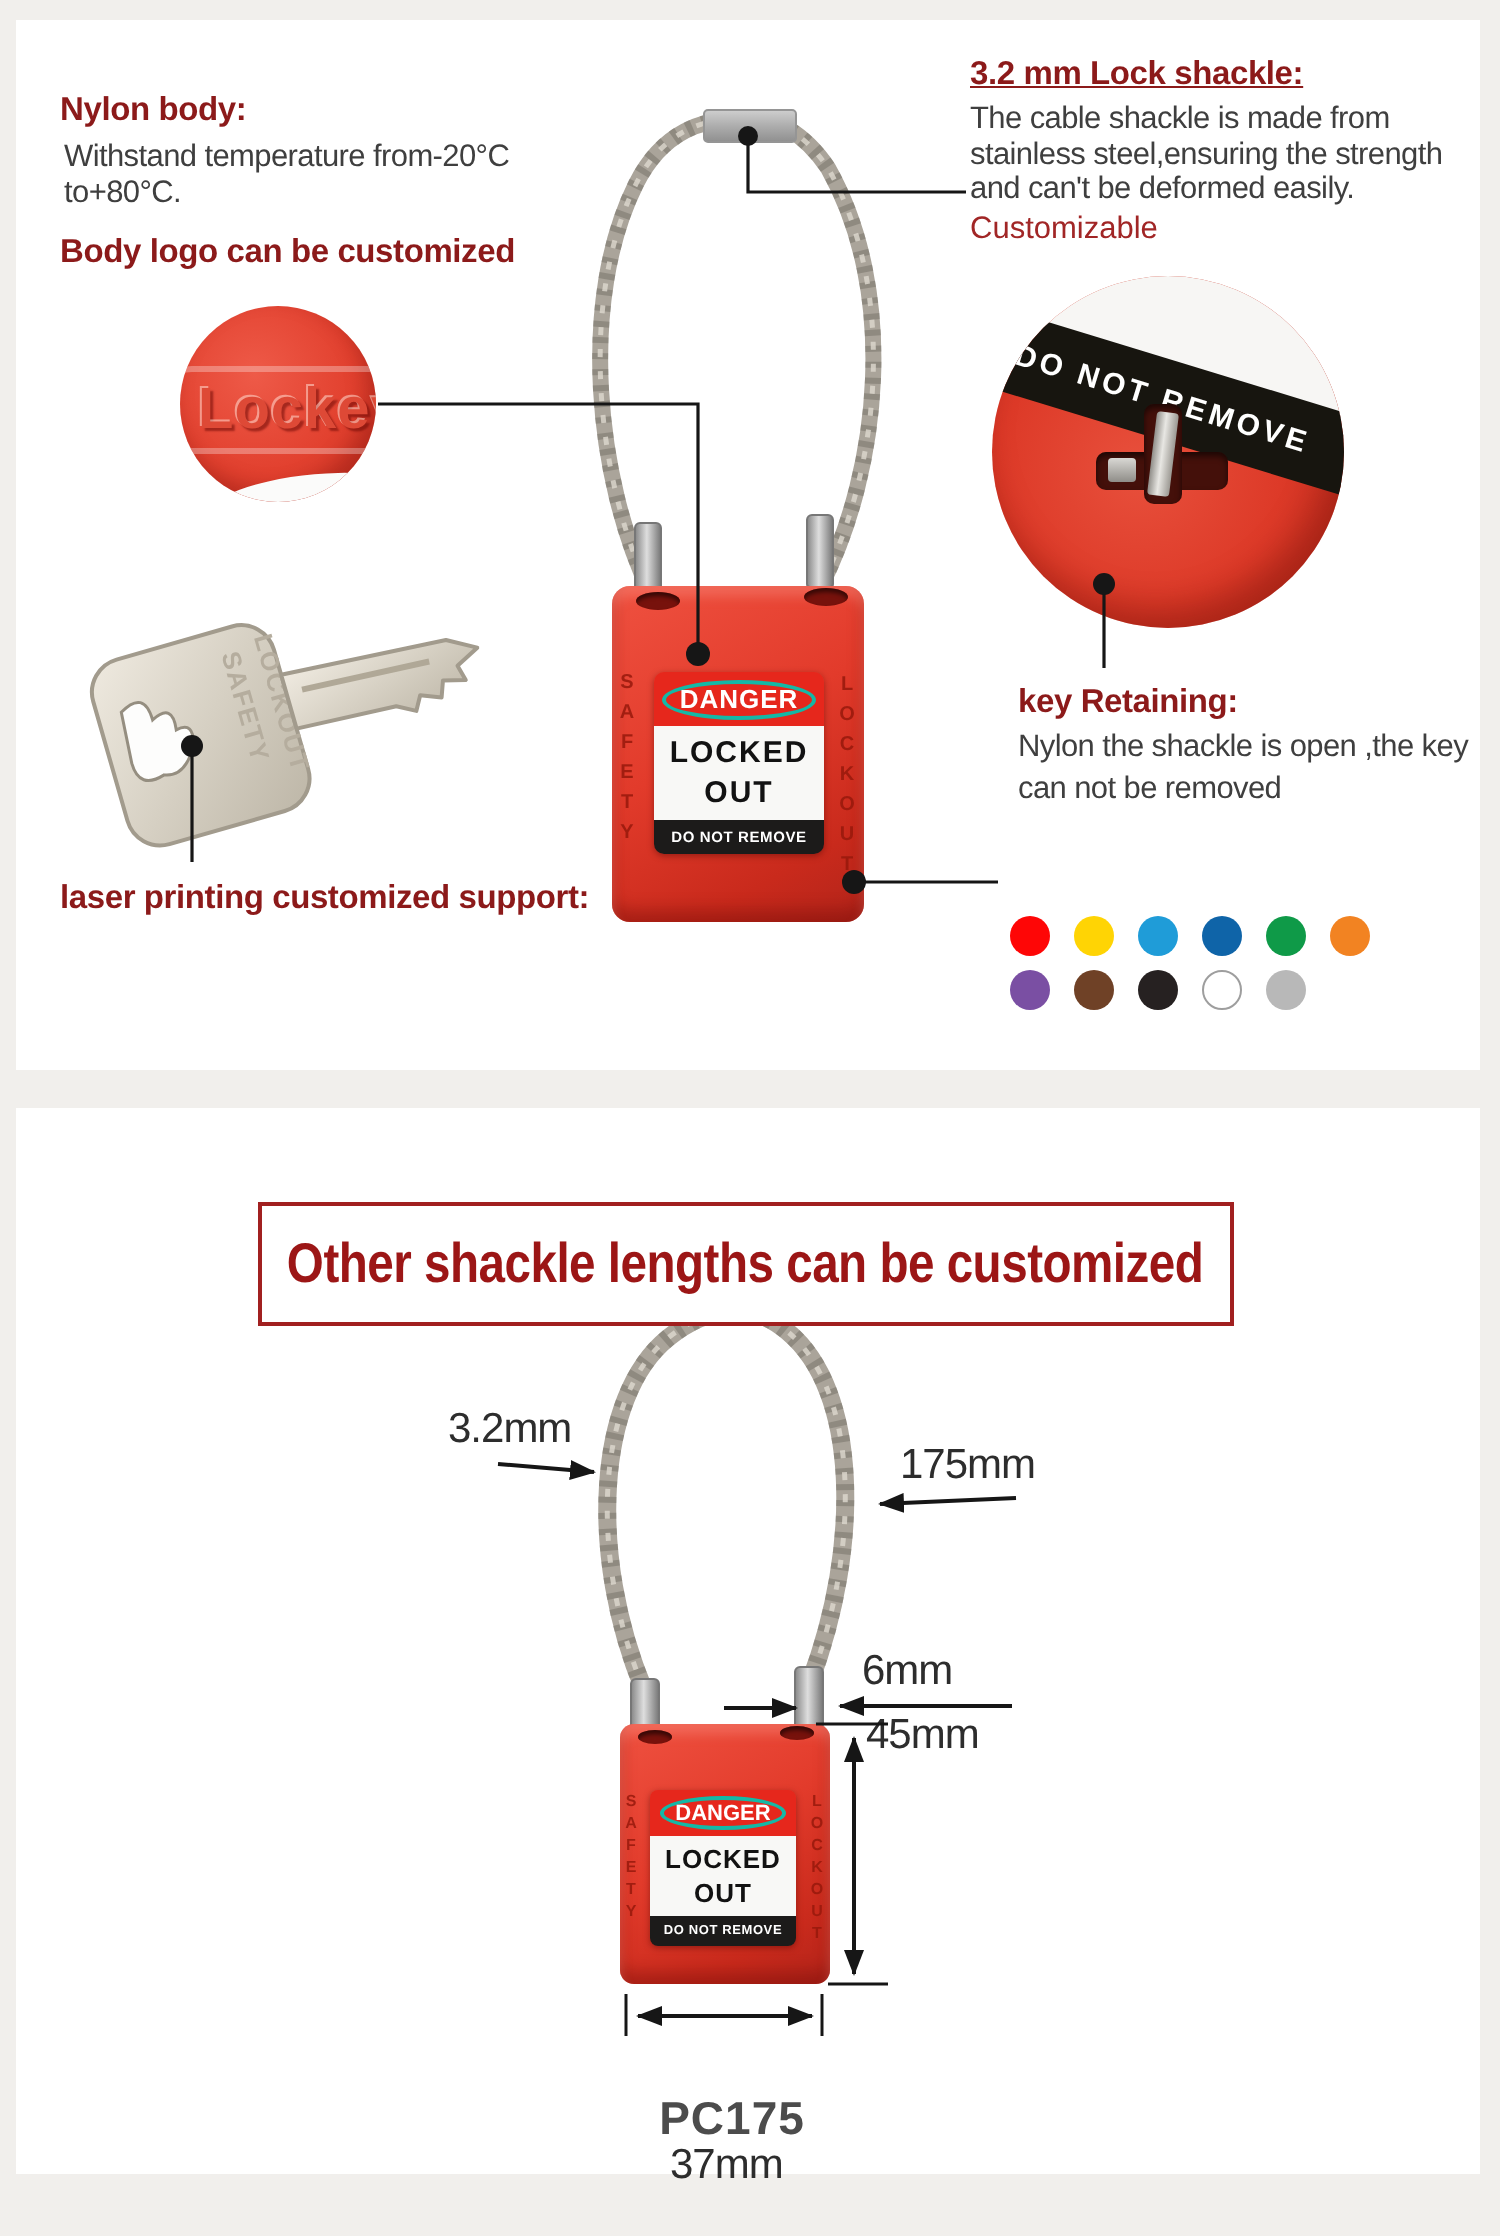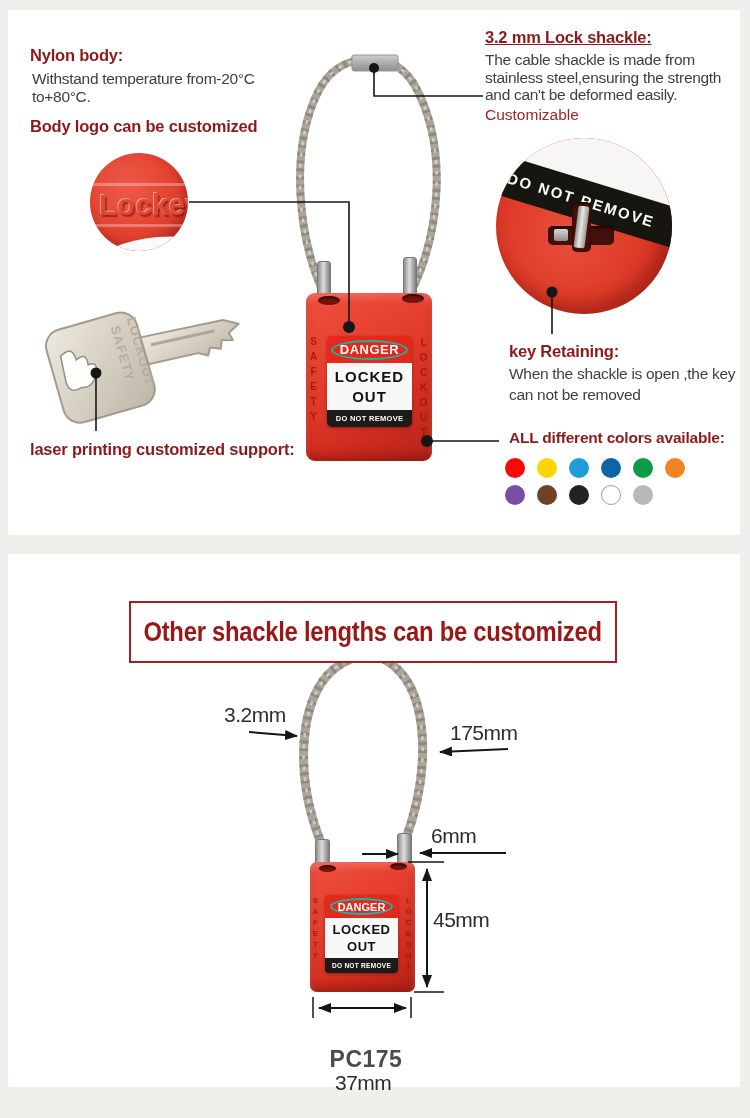--- a/index.html
+++ b/index.html
@@ -263,25 +263,24 @@
   <div class="h-red" style="left:485px; top:28px;text-decoration:underline;">3.2 mm Lock shackle:</div>
   <div class="body-text rt" style="left:485px; top:51px;">
     <div>The cable shackle is made from</div>
     <div>stainless steel,ensuring the strength</div>
     <div>and can't be deformed easily.</div>
   </div>
   <div class="note-red" style="left:485px; top:106px;">Customizable</div>
 
   <div class="h-red" style="left:509px; top:342px;">key Retaining:</div>
   <div class="body-text" style="left:509px; top:364px; line-height:20.5px;">
-    <div>When the shackle is open ,the key</div>
+    <div>Nylon the shackle is open ,the key</div>
     <div>can not be removed</div>
   </div>
 
-  <div class="h-red" style="left:509px; top:429px; font-size:15.5px;">ALL different colors available:</div>
 
   <div class="swatch-row" style="left:505px; top:458px;">
     <div class="swatch" style="background: rgb(254, 6, 6);"></div>
     <div class="swatch" style="background: rgb(255, 212, 4);"></div>
     <div class="swatch" style="background: rgb(31, 156, 216);"></div>
     <div class="swatch" style="background: rgb(15, 100, 168);"></div>
     <div class="swatch" style="background: rgb(15, 154, 72);"></div>
     <div class="swatch" style="background: rgb(242, 131, 34);"></div>
   </div>
   <div class="swatch-row" style="left:505px; top:485px;">
@@ -294,21 +293,21 @@
 
   <div class="h-red" style="left:30px; top:440px;">laser printing customized support:</div>
 
   <div class="title-box">
     <span>Other shackle lengths can be customized</span>
   </div>
 
   <div class="dim-label" style="left:224px; top:703px;">3.2mm</div>
   <div class="dim-label" style="left:450px; top:721px;">175mm</div>
   <div class="dim-label" style="left:431px; top:824px;">6mm</div>
-  <div class="dim-label" style="left:433px; top:908px;">45mm</div>
+  <div class="dim-label" style="left:433px; top:856px;">45mm</div>
   <div class="dim-label" style="left:335px; top:1071px;text-align:right;">37mm</div>
   <div class="model-label" style="left:300px; top:1046px;">PC175</div>
 
   <svg class="layer" width="750" height="1118">
     <defs>
       <marker id="ah" orient="auto-start-reverse" markerUnits="userSpaceOnUse" markerWidth="14" markerHeight="10" refX="12" refY="5">
         <path d="M0,0 L13,5 L0,10 Z" fill="#161616"></path>
       </marker>
     </defs>
     <g fill="none" stroke="#161616" stroke-width="1.6">

